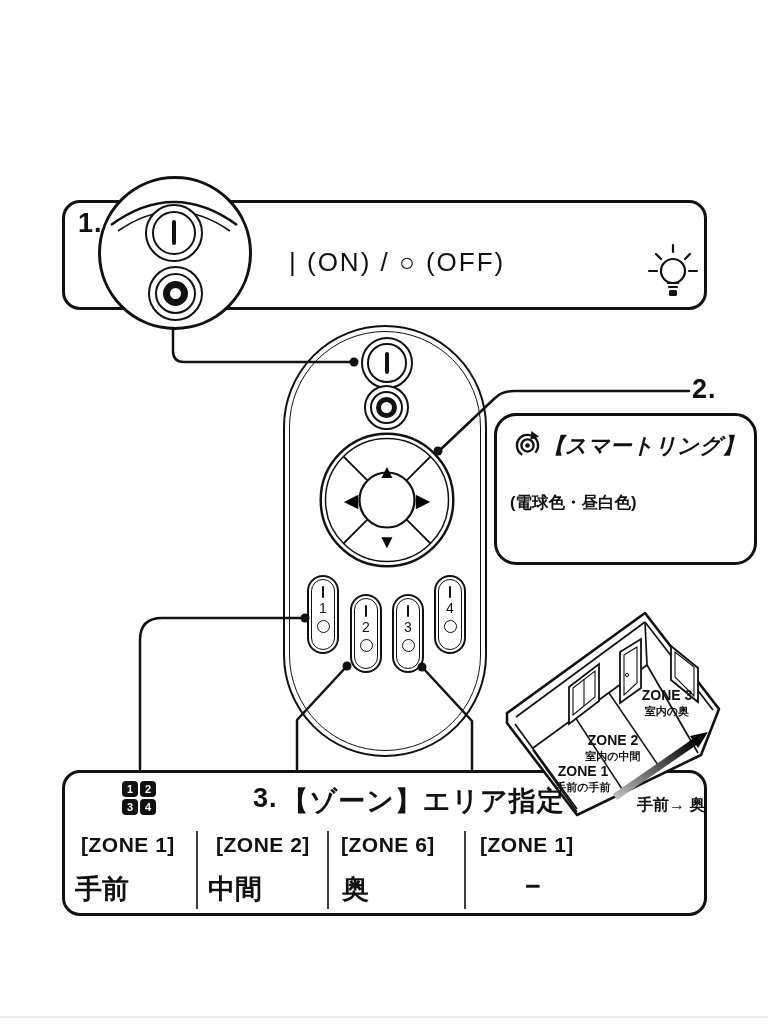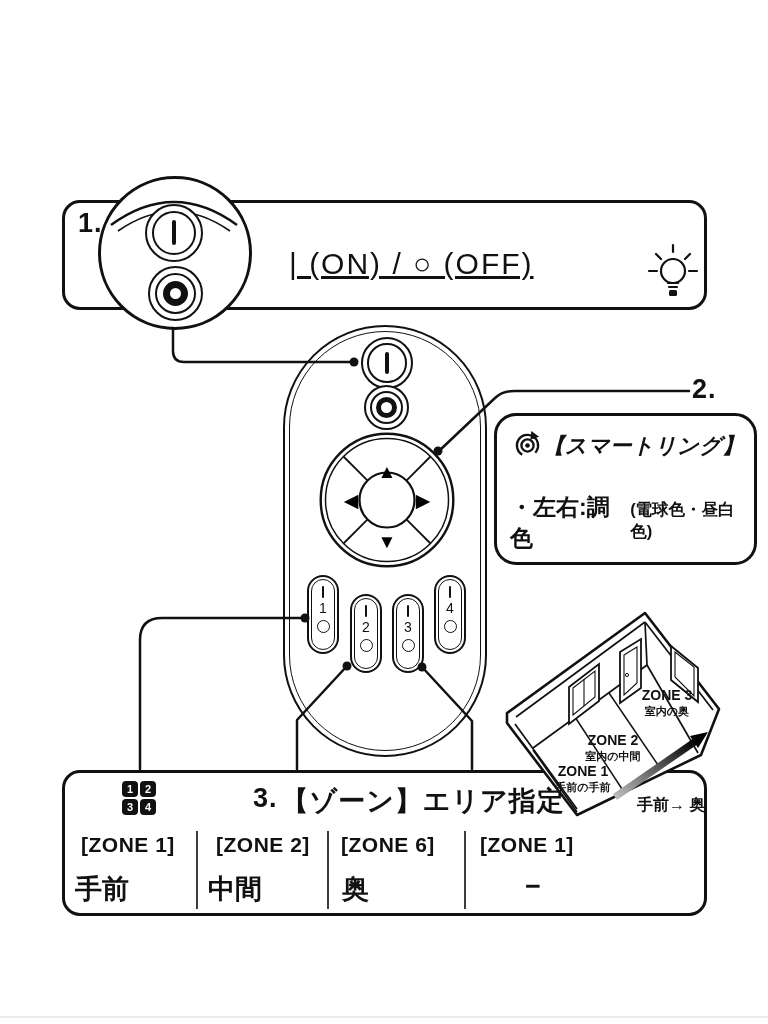--- a/index.html
+++ b/index.html
@@ -13,21 +13,21 @@
   
   .panel{position:absolute;background:#fff;border:3.5px solid #111;border-radius:18px;z-index:2;box-sizing:border-box;}
 
   .big-num{font-size:27px;font-weight:700;letter-spacing:1px;}
 
   
   #box1{left:62px;top:200px;width:645px;height:110px;}
   #box1 .num{position:absolute;left:13px;top:5px;}
   #box1 .title-row{position:absolute;left:198px;top:6px;display:flex;align-items:center;gap:6px;}
   #box1 .title{font-size:23px;font-weight:700;letter-spacing:1px;}
-  #box1 .pw-line{position:absolute;left:224px;top:44px;font-size:30px;letter-spacing:2px;text-decoration:underline;}
+  #box1 .pw-line{position:absolute;left:224px;top:44px;font-size:26px;letter-spacing:2px;}
 
   
   #magnifier{position:absolute;left:98px;top:176px;width:154px;height:154px;border:3.5px solid #111;
              border-radius:50%;background:#fff;z-index:3;overflow:hidden;box-sizing:border-box;}
   .ring-btn{position:absolute;border:2px solid #111;border-radius:50%;box-sizing:border-box;
             display:flex;align-items:center;justify-content:center;background:#fff;}
   .ring-btn .inner{border:2.4px solid #111;border-radius:50%;box-sizing:border-box;
             display:flex;align-items:center;justify-content:center;width:82%;height:82%;}
   .bar-mark{background:#111;border-radius:2px;}
   .o-mark{border-radius:50%;box-sizing:border-box;border-color:#111;border-style:solid;}
@@ -195,21 +195,20 @@
       <svg width="27" height="27" viewBox="0 0 28 28">
         <circle cx="14" cy="15" r="11" fill="none" stroke="#111" stroke-width="2.4" stroke-dasharray="54 16" transform="rotate(120 14 15)"></circle>
         <circle cx="14" cy="15" r="6.3" fill="none" stroke="#111" stroke-width="2.4"></circle>
         <circle cx="14" cy="15" r="2.4" fill="#111"></circle>
         <polygon points="18,0 26,6 17,9" fill="#111"></polygon>
       </svg>
       <span class="title">【スマートリング】</span>
     </div>
     <div class="bullets">
       <div class="b-row">
-        <span class="b-main">・左右:調色</span>
           <span class="b-sub">(電球色・昼白色)</span>
       </div>
     </div>
   </div>
 
   <div id="box3" class="panel">
     <div class="grid-icon">
       <div class="grid-cell">1</div>
       <div class="grid-cell">2</div>
       <div class="grid-cell">3</div>

